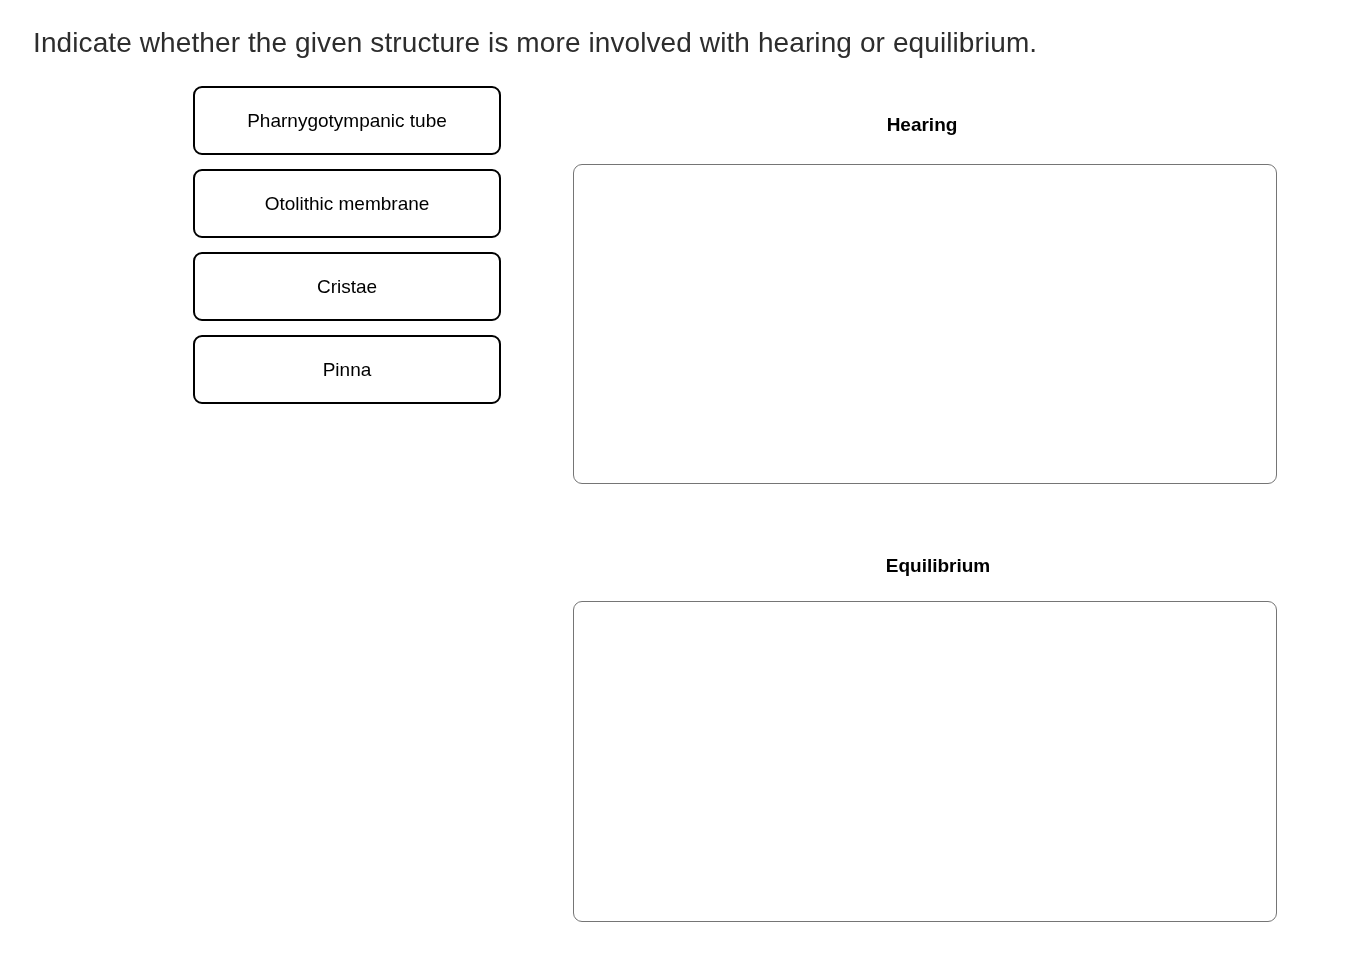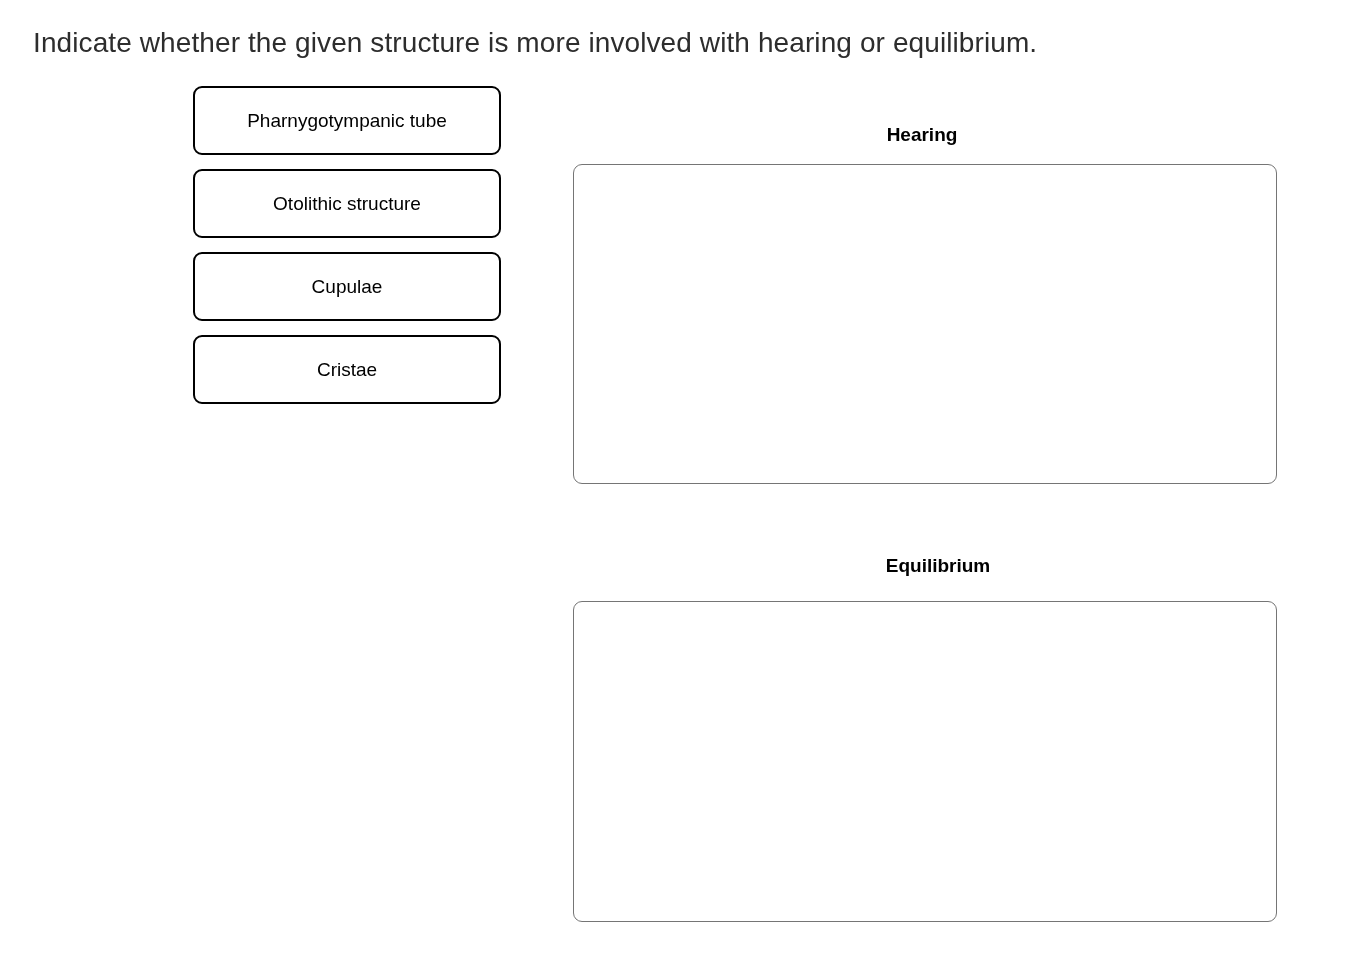--- a/index.html
+++ b/index.html
@@ -77,21 +77,21 @@
     font-weight: 700;
     color: #000000;
     text-align: center;
     margin: 0;
     padding: 0;
     white-space: nowrap;
   }
   .zone-heading.hearing-heading {
     position: absolute;
     left: 0;
-    top: 37px;
+    top: 27px;
     width: 698px;
   }
   .zone-heading.equilibrium-heading {
     position: absolute;
     left: 16px;
     top: 468px;
     width: 698px;
   }
   .dropzone {
     box-sizing: border-box;
@@ -127,35 +127,35 @@
 <div class="prompt">Indicate whether the given structure is more involved with hearing or equilibrium.</div>
 
 <div class="token-column">
 
   <div class="token">
     <span class="token-label">Pharnygotympanic tube</span>
   </div>
 
 
   <div class="token">
-    <span class="token-label">Otolithic structure</span>
+    <span class="token-label">Otolithic membrane</span>
   </div>
 
-  <div class="token">
-    <span class="token-label">Cupulae</span>
-  </div>
 
 
   <div class="token">
     <span class="token-label">Cristae</span>
   </div>
 
 
 
 
+  <div class="token">
+    <span class="token-label">Pinna</span>
+  </div>
 
 </div>
 
 <div class="zones">
 
   <div class="zone-block">
     <h2 class="zone-heading hearing-heading">Hearing</h2>
     <div class="dropzone hearing-zone">
       <div class="dropzone-contents"></div>
     </div>

